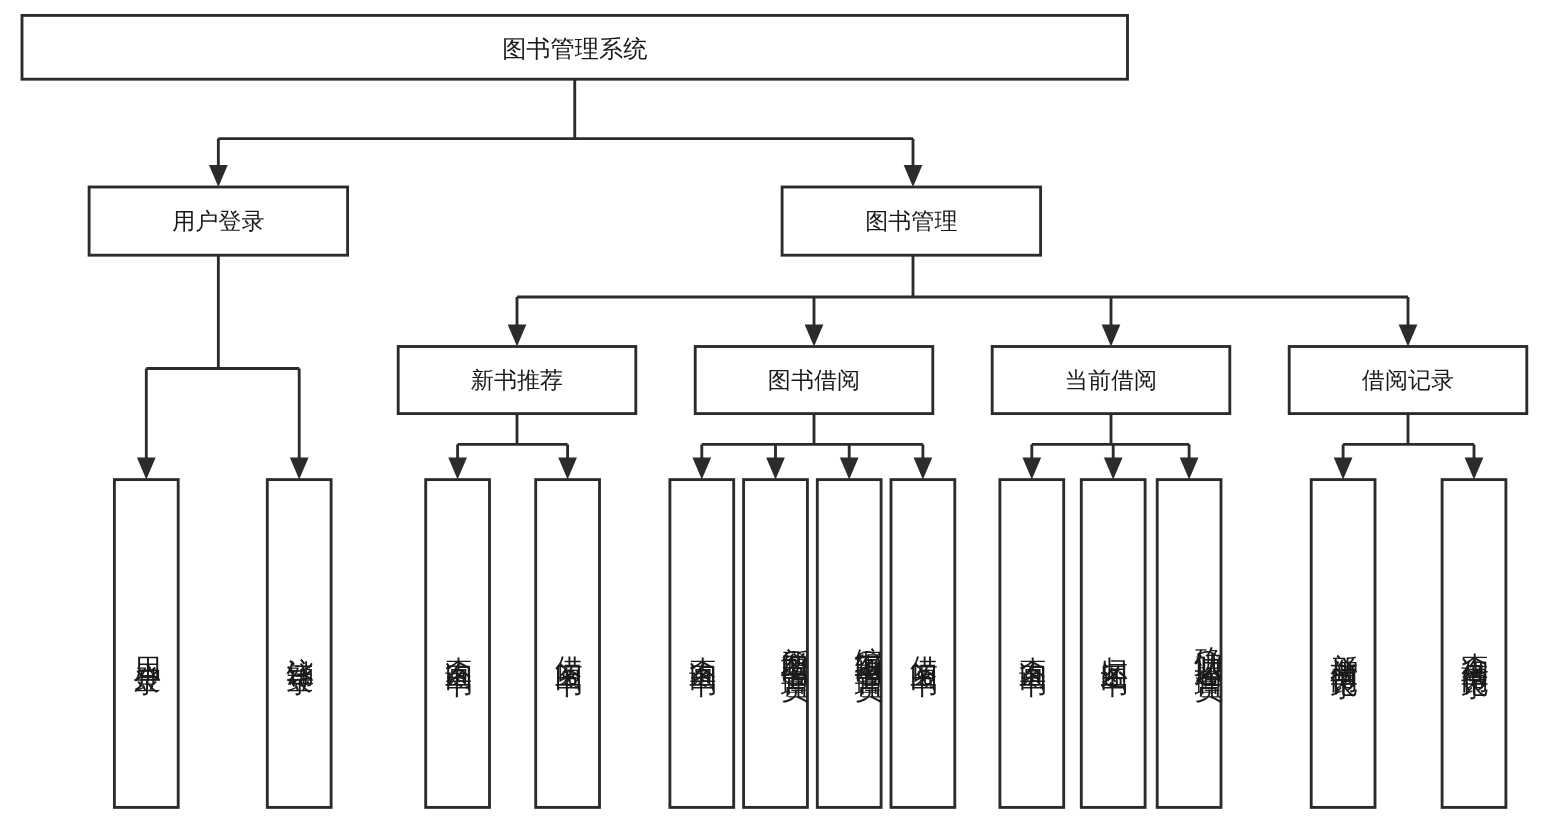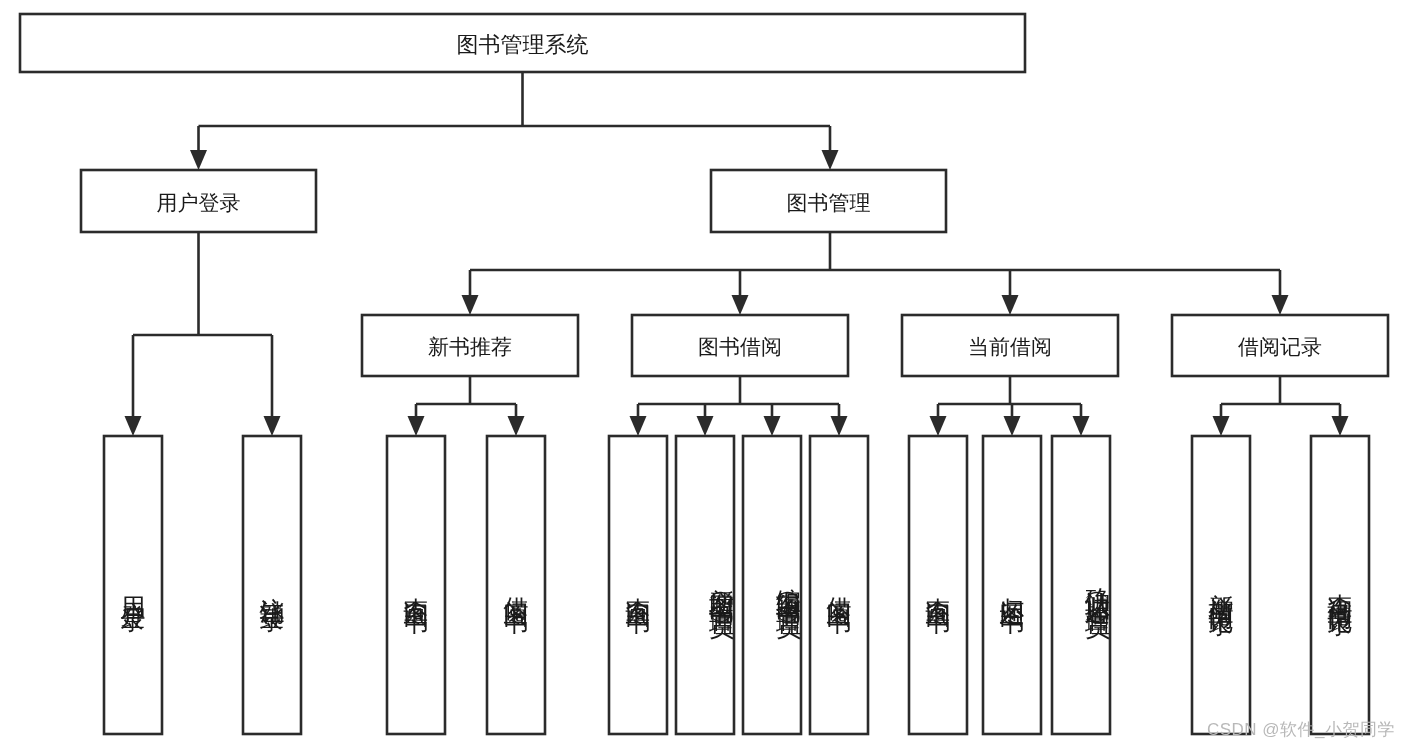--- a/index.html
+++ b/index.html
@@ -209,15 +209,14 @@
   <div class="leaf-label centered" style="left:909px; top:436px; width:58px; height:298px;">查询图书</div>
 
   <div class="leaf-label centered" style="left:983px; top:436px; width:58px; height:298px;">归还图书</div>
 
   <div class="leaf-label" style="left:1052px; top:444px; width:58px; height:284px;">确认归还（管理员）</div>
 
   <div class="leaf-label centered" style="left:1192px; top:436px; width:58px; height:298px;">新增借阅记录</div>
 
   <div class="leaf-label centered" style="left:1311px; top:436px; width:58px; height:298px;">查询借阅记录</div>
 
-  <div class="watermark">CSDN @软件_小贺同学</div>
 
 </div>
 
 </body></html>

